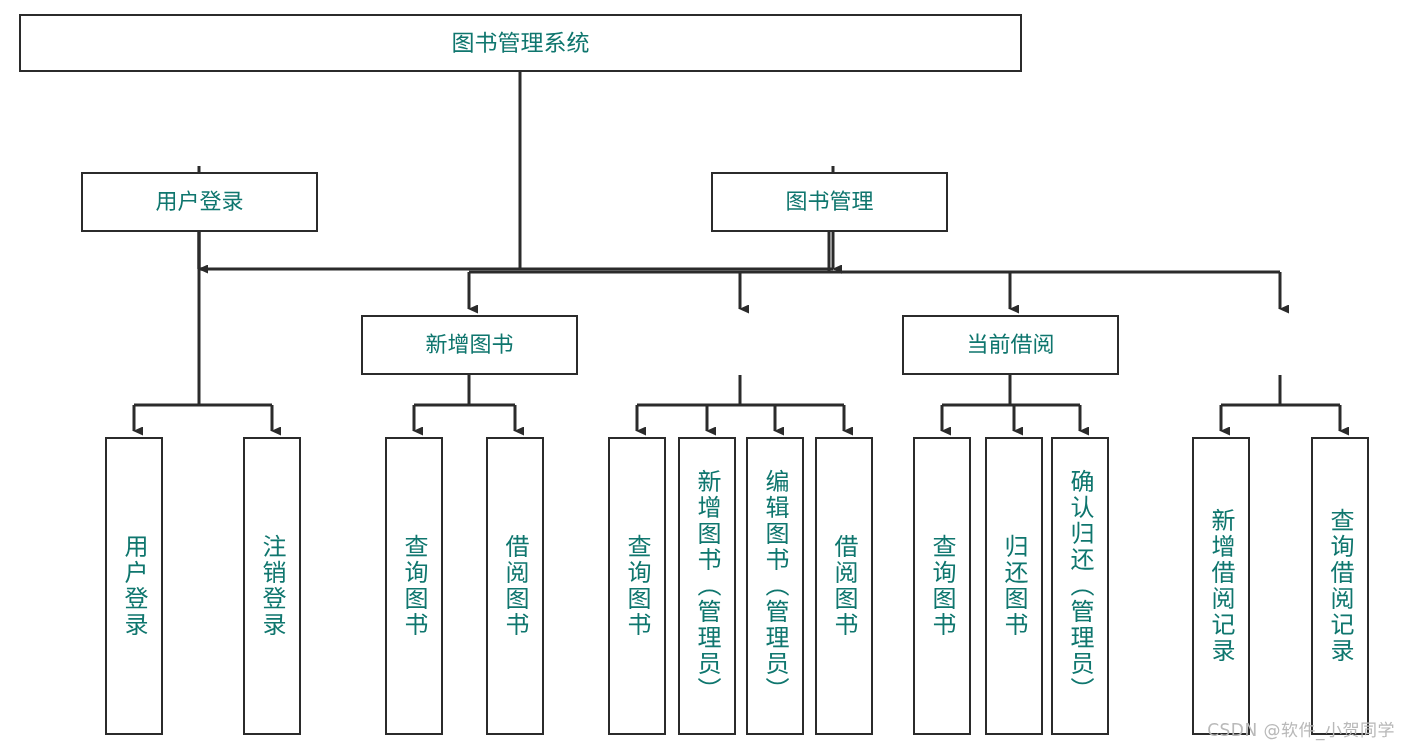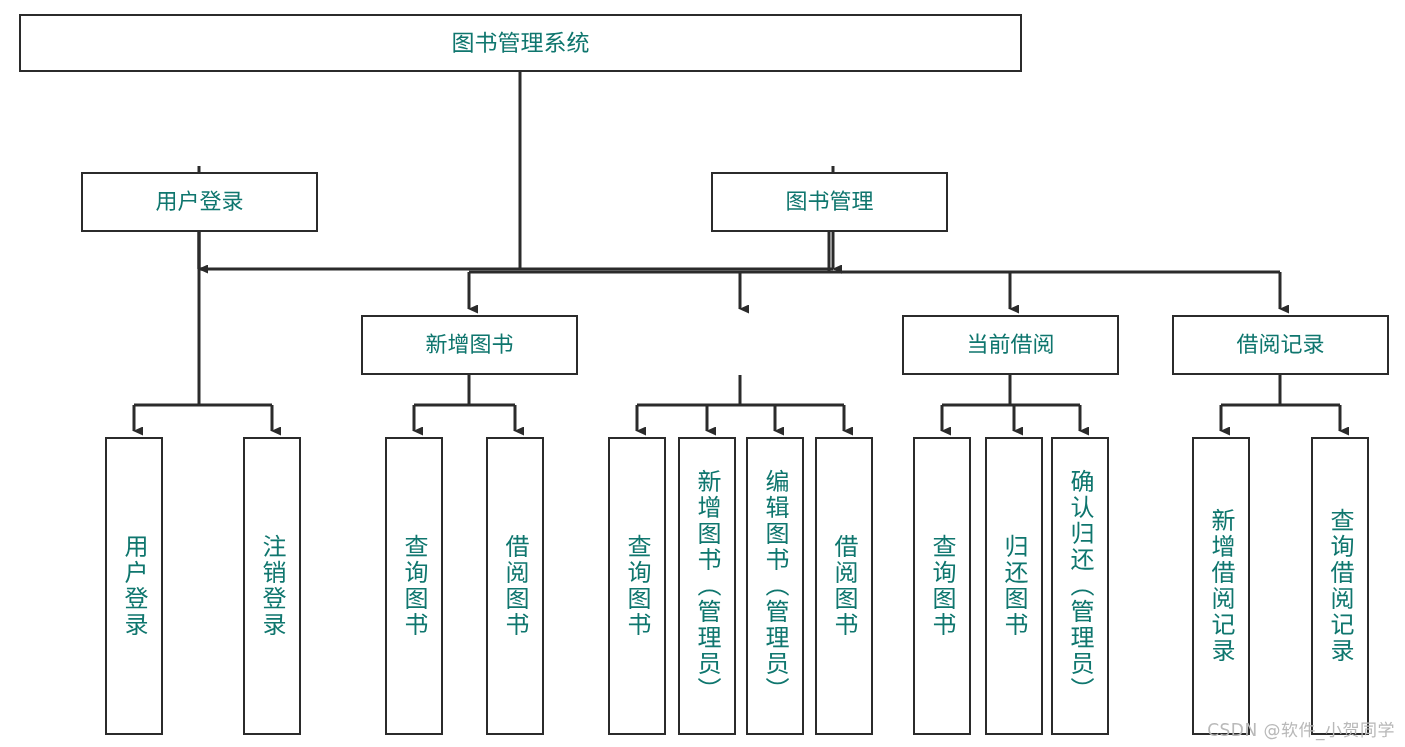--- a/index.html
+++ b/index.html
@@ -160,23 +160,20 @@
   <div class="node node-branch" id="node-l2-1" style="left: 711px; top: 172px; width: 237px; height: 60px;">
     <span class="node-label">图书管理</span>
   </div>
 
   <div class="node node-branch" id="node-l3-0" style="left: 361px; top: 315px; width: 217px; height: 60px;">
     <span class="node-label">新增图书</span>
   </div>
   <div class="node node-branch" id="node-l3-2" style="left: 902px; top: 315px; width: 217px; height: 60px;">
     <span class="node-label">当前借阅</span>
   </div>
-  <div class="node node-branch" id="node-l3-3" style="left: 1172px; top: 315px; width: 217px; height: 60px;">
-    <span class="node-label">借阅记录</span>
-  </div>
 
   <div class="node node-leaf" id="node-leaf-0" style="left: 105px; top: 437px; width: 58px; height: 298px;">
     <span class="node-label">用户登录</span>
   </div>
   <div class="node node-leaf" id="node-leaf-1" style="left: 243px; top: 437px; width: 58px; height: 298px;">
     <span class="node-label">注销登录</span>
   </div>
   <div class="node node-leaf" id="node-leaf-2" style="left: 385px; top: 437px; width: 58px; height: 298px;">
     <span class="node-label">查询图书</span>
   </div>

